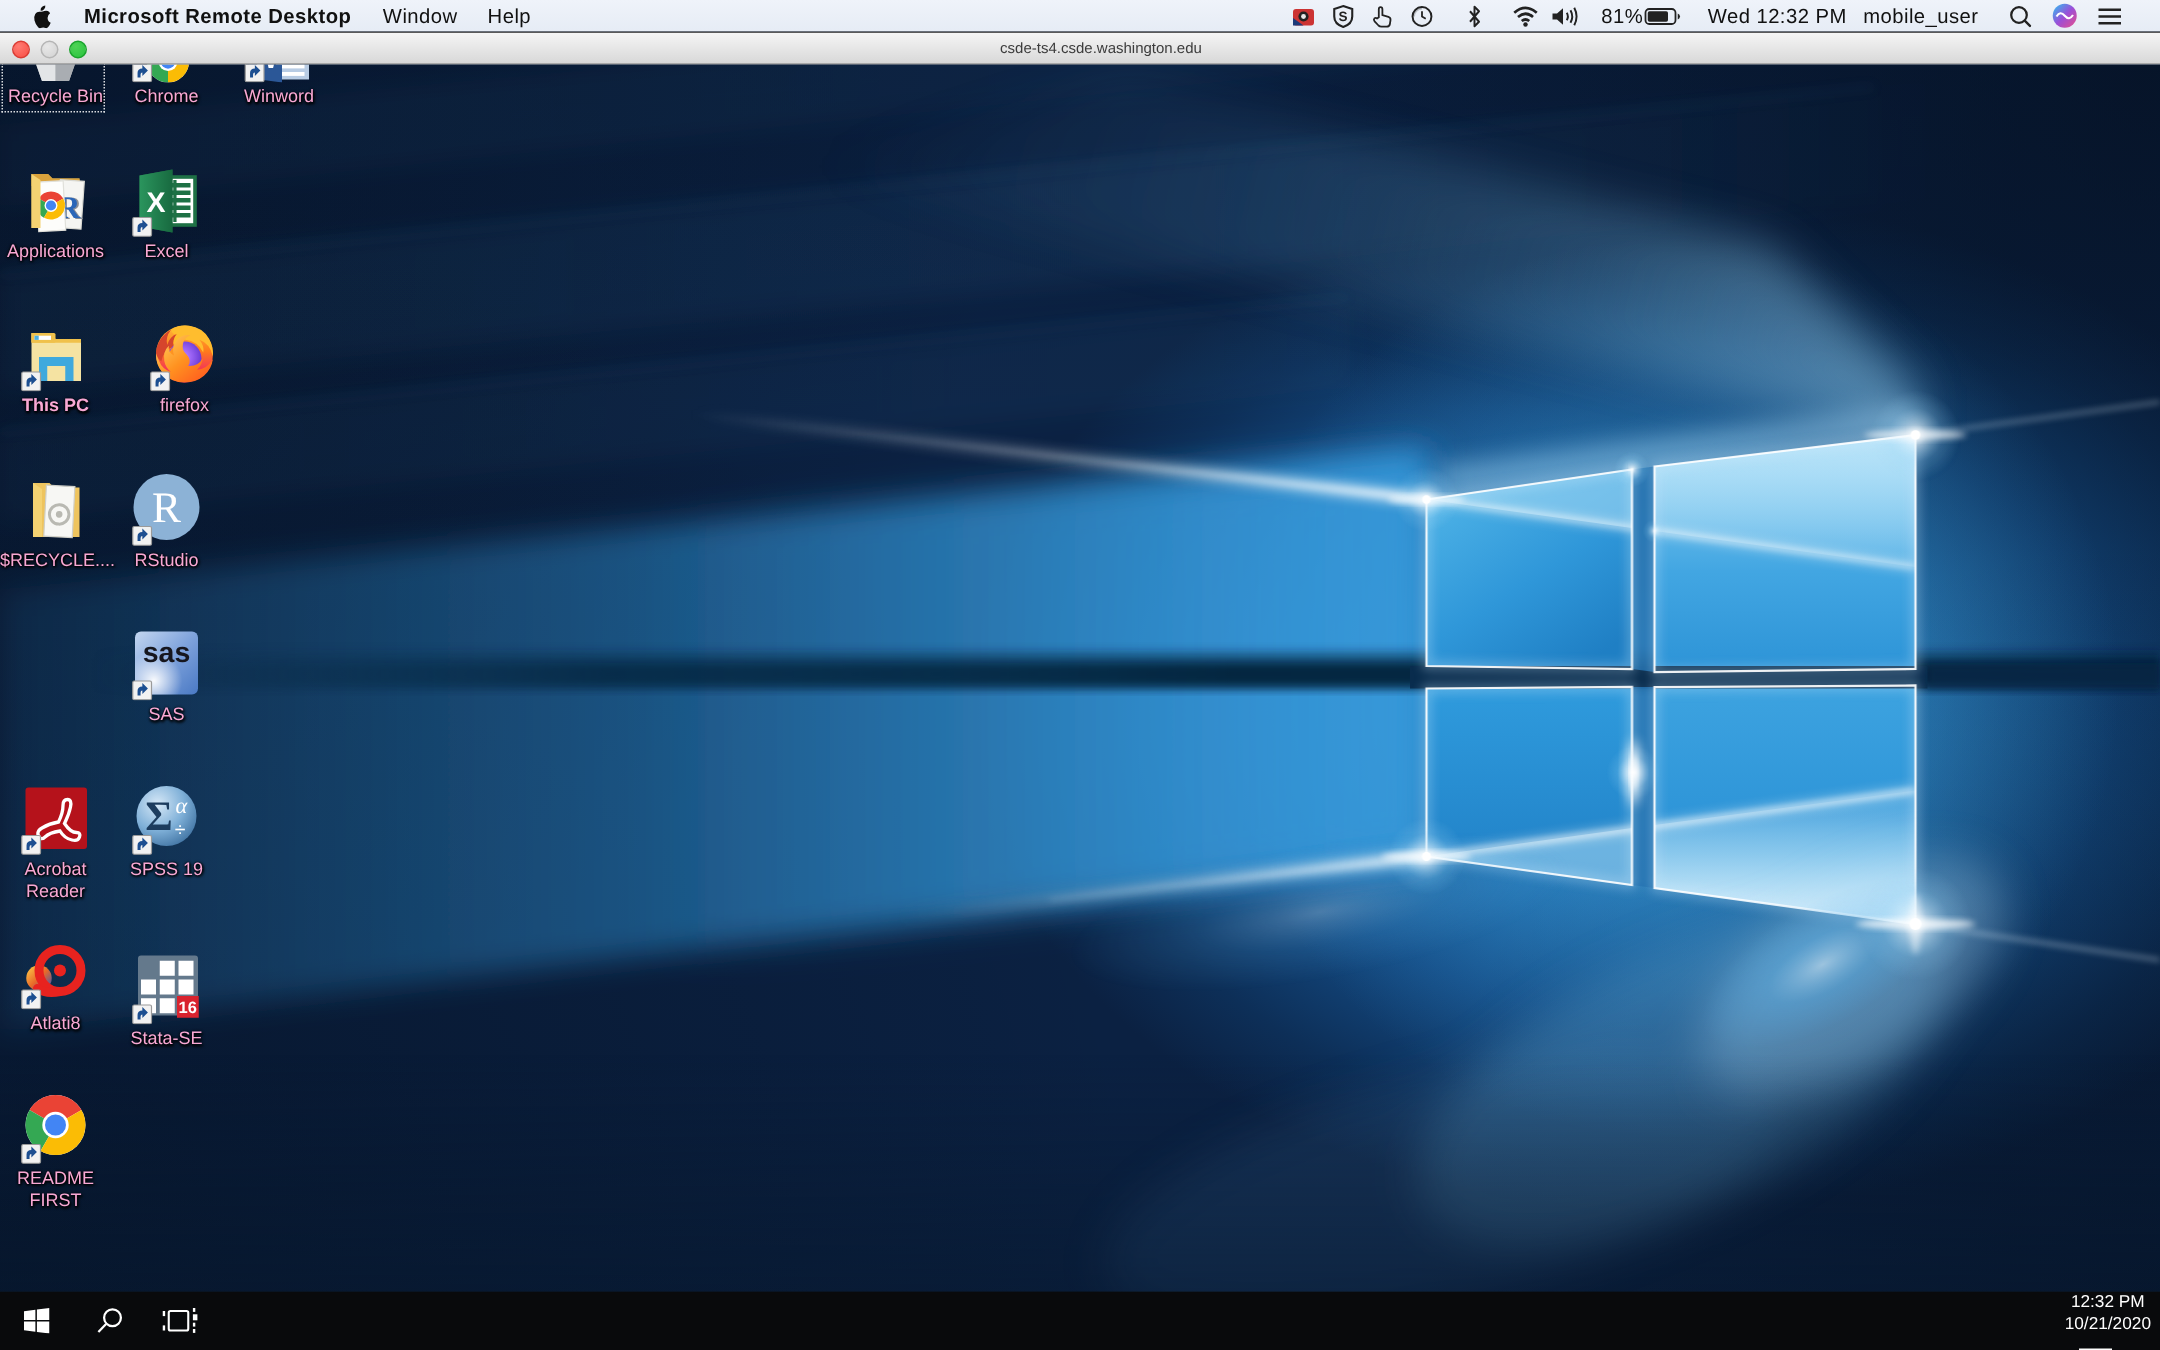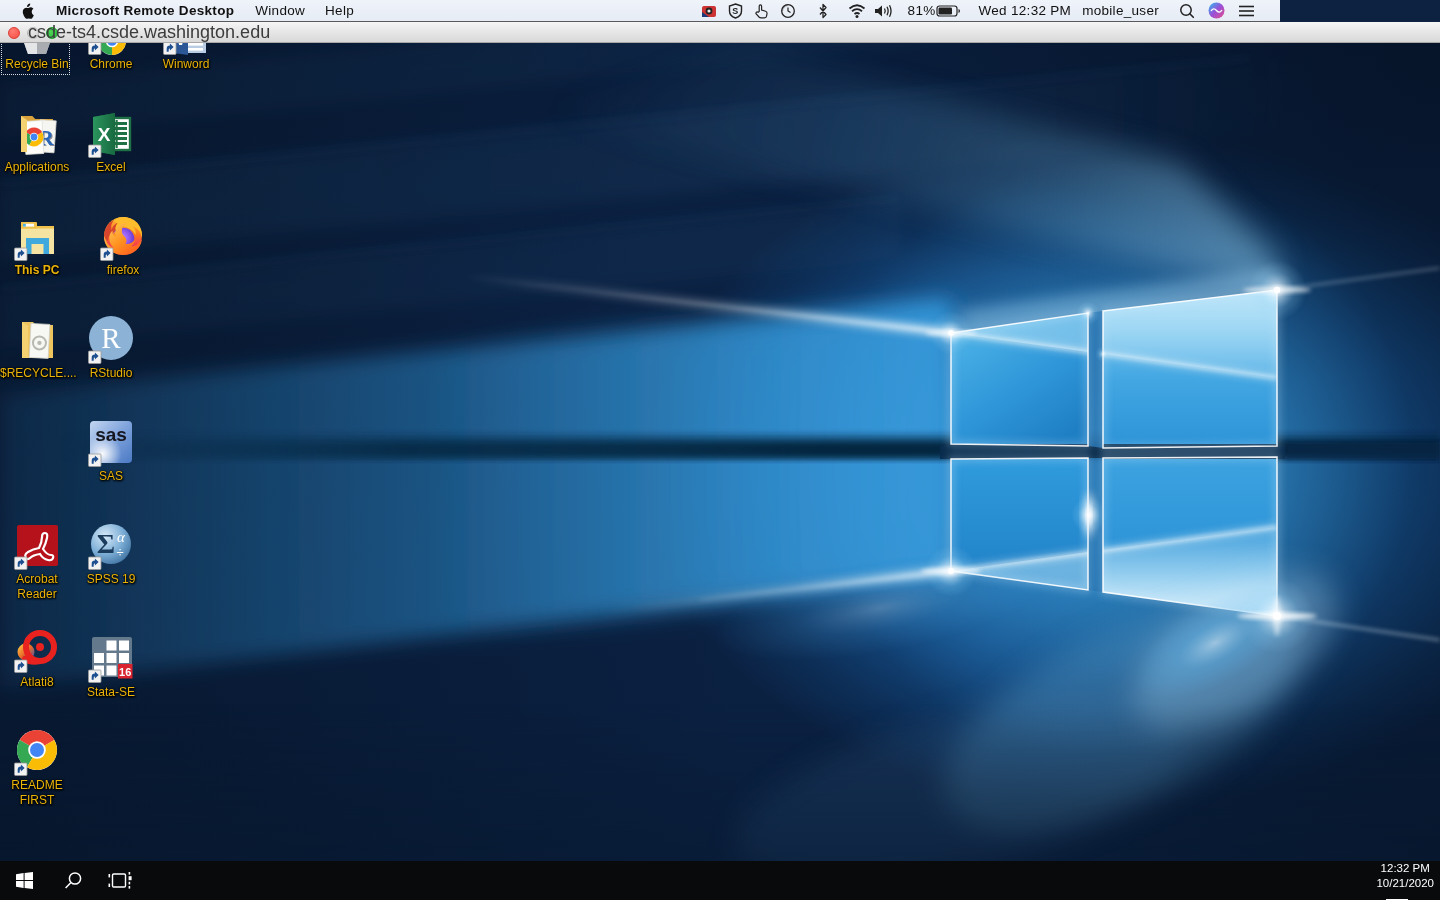--- a/index.html
+++ b/index.html
@@ -1,41 +1,41 @@
 <!DOCTYPE html>
 <html><head>
 <meta charset="utf-8">
 <style>
 * { margin:0; padding:0; box-sizing:border-box; }
 html,body { width:1440px; height:900px; overflow:hidden; font-family:"Liberation Sans", sans-serif; }
 #stage { position:relative; width:1440px; height:900px; background:#0c2240; }
 
 
-#menubar { position:absolute; left:0; top:0; width:1280px; height:22px;
+#menubar { position:absolute; left:0; top:0; width:1440px; height:22px;
   background:linear-gradient(#eff3fa,#e6ecf5); border-bottom:1px solid #5a5a5a;
   font-size:13.5px; letter-spacing:.3px; color:#111; }
 #menubar .left { position:absolute; left:0; top:0; height:21px; display:flex; align-items:center; }
 #menubar .right { position:absolute; right:0; top:0; height:21px; display:flex; align-items:center; }
 .mitem { display:inline-block; line-height:21px; }
 
 
 #titlebar { position:absolute; left:0; top:22px; width:1440px; height:21px;
   background:linear-gradient(#f5f5f5,#d8d8d8); border-bottom:1px solid #a8a8a8; }
 #titlebar .tl { position:absolute; top:4.5px; width:12px; height:12px; border-radius:50%; }
-#titletext { position:absolute; left:0; right:0; top:0; line-height:21px;
-  font-size:18px; color:#3c3c3c;padding-left:28px; }
+#titletext { position:absolute; left:0; right:0; top:0; text-align:center; line-height:21px;
+  font-size:10px; color:#3c3c3c;padding-left:28px; }
 
 
 #desktop { position:absolute; left:0; top:43px; width:1440px; height:818px; overflow:hidden; }
 #wall { position:absolute; left:0; top:0; }
 
 
 .dicon { position:absolute; width:74px; text-align:center; }
 .dicon .art { position:relative; width:48px; height:48px; margin:0 auto; }
-.dicon .lbl { margin-top:2px; font-size:12px; line-height:15px; color:#eab308;
+.dicon .lbl { margin-top:2px; font-size:12px; line-height:15px; color:#f9a8d4;
   text-shadow:0 0 2px #000, 0 1px 2px #000, 1px 1px 2px #000; }
 .selbox { position:absolute; left:1px; top:34px; width:69px; height:34px; border:1px dotted rgba(255,255,255,.85); border-top:none; }
 
 
 #taskbar { position:absolute; left:0; top:861px; width:1440px; height:39px; background:#090a0c; color:#fff; }
 .tbicon { position:absolute; top:0; width:45px; height:39px; display:flex; align-items:center; justify-content:center; }
 #tray { position:absolute; right:0; top:0; height:39px; display:flex; align-items:center;flex-direction:column; }
 #clock { text-align:center; font-size:11.5px; line-height:15px; margin:0 6px 0 4px; }
 </style>
 </head>

